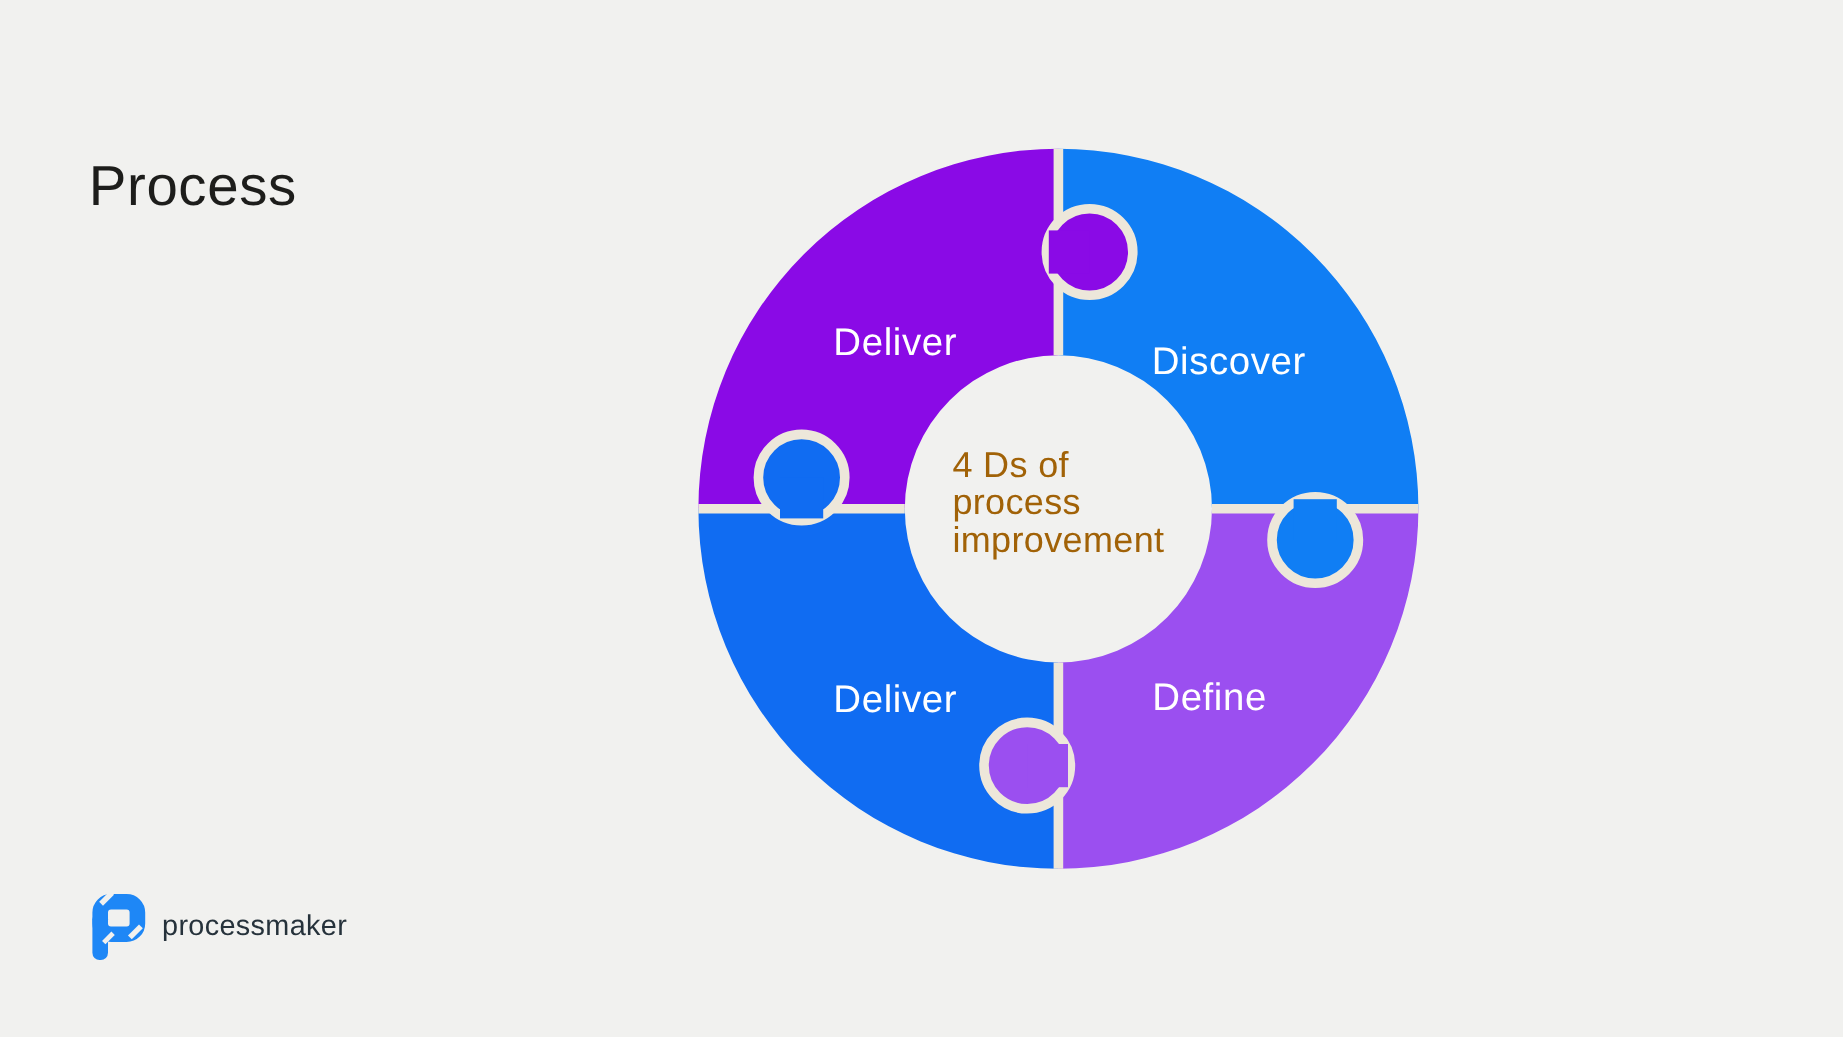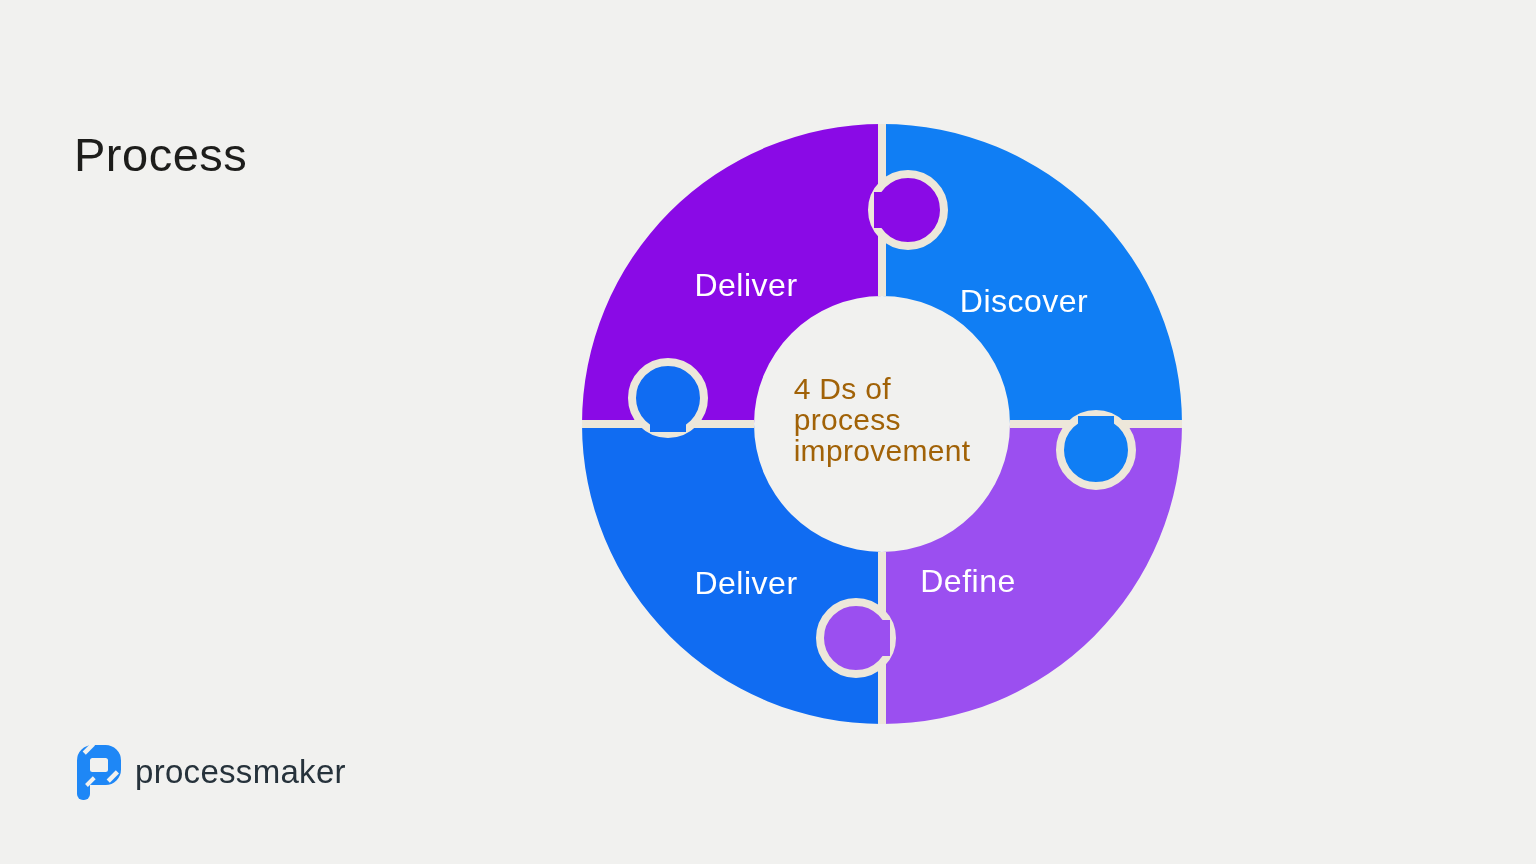--- a/index.html
+++ b/index.html
@@ -36,21 +36,21 @@
     position: absolute;
     transform: translate(-50%, -50%);
     color: #FFFFFF;
     font-size: 32px;
     letter-spacing: 0.5px;
     white-space: nowrap;
   }
   .lab-deliver  { left: 746px; top: 285px; }
   .lab-discover { left: 1024px; top: 301px; }
   .lab-develop  { left: 746px; top: 583px; }
-  .lab-define   { left: 968px; top: 581px; }
+  .lab-define   { left: 1008px; top: 581px; }
 
   .center-text {
     position: absolute;
     left: 882px;
     top: 420px;
     transform: translate(-50%, -50%);
     text-align: left;
     font-size: 30px;
     font-weight: normal;
     line-height: 1.03;
@@ -65,21 +65,21 @@
   
   .brand {
     position: absolute;
     left: 74px;
     top: 742px;
     display: flex;
     align-items: center;
     gap: 13px;
   }
   .brand-text {
-    font-size: 33px;
+    font-size: 24px;
     font-weight: 500;
     letter-spacing: 0.3px;
     color: #26323B;
   }
 </style>
 </head>
 <body style="background: rgb(241, 241, 239);">
 
 <h1 class="title">
   <span>Process</span><br>

